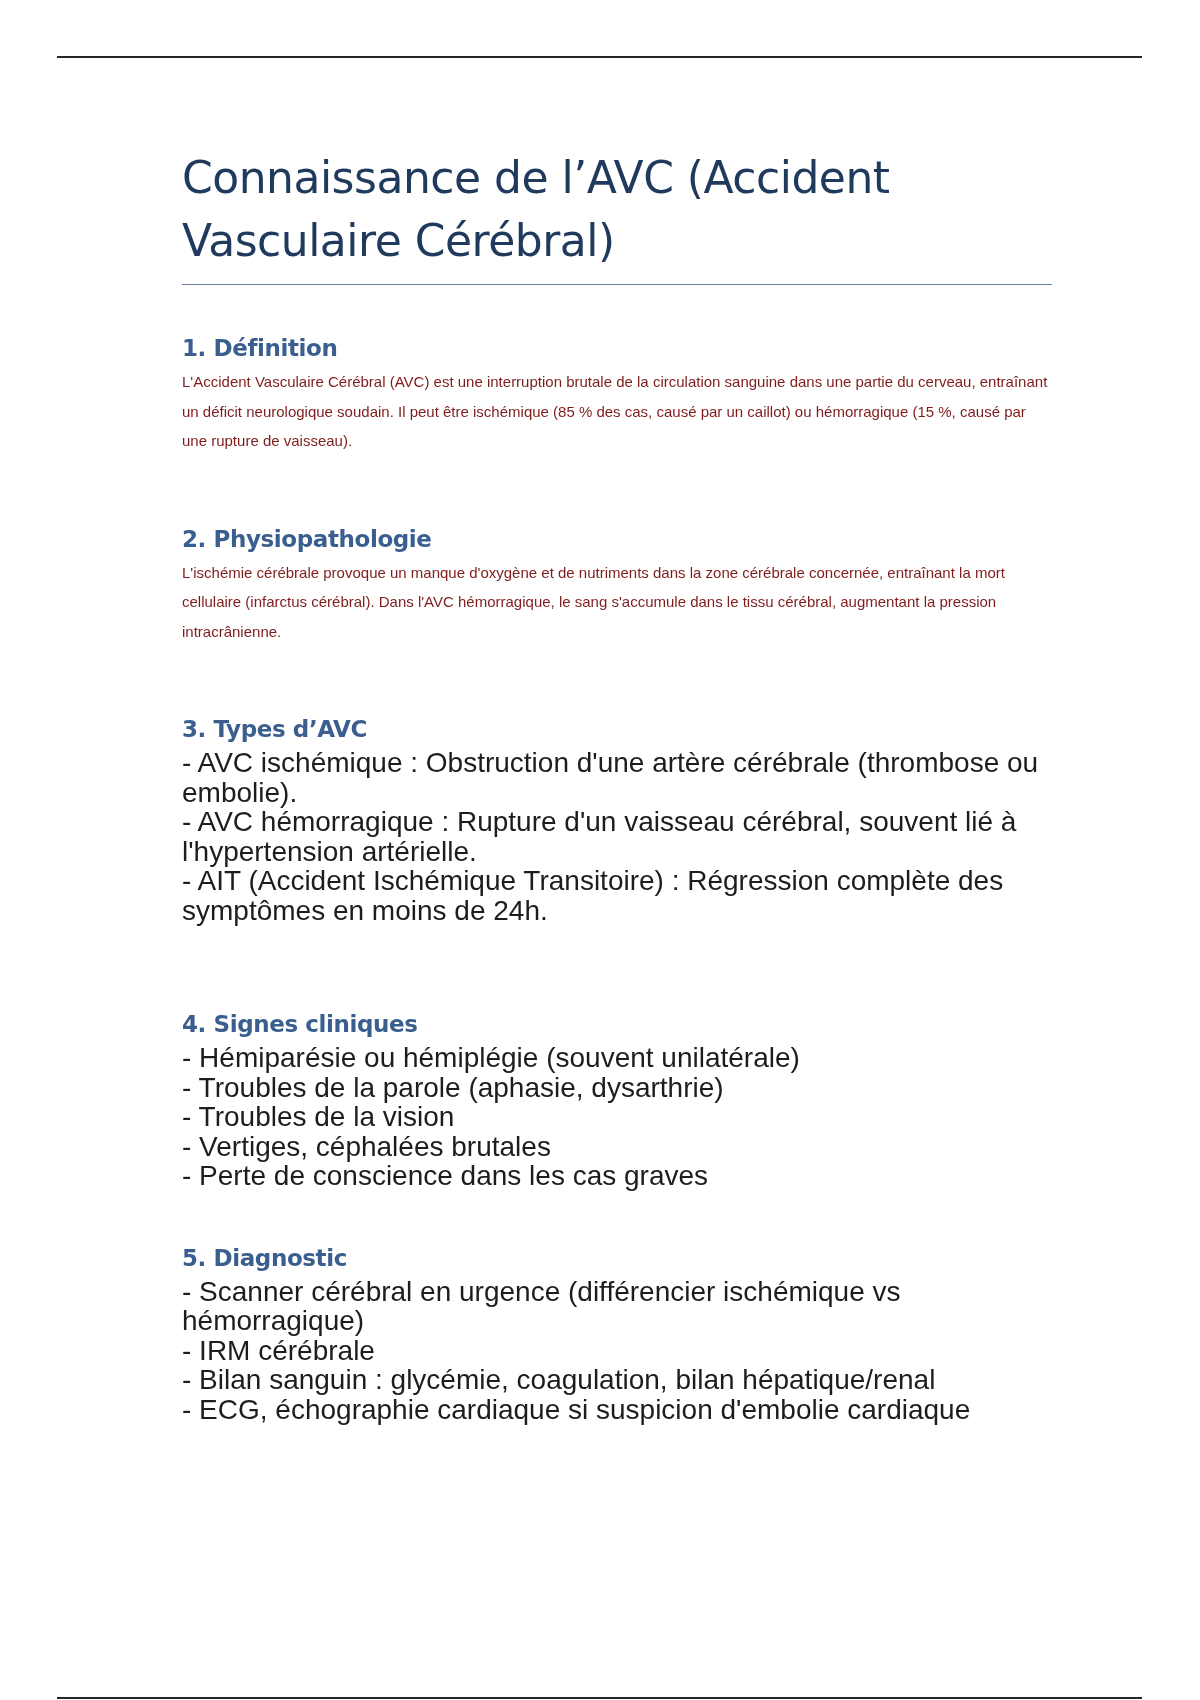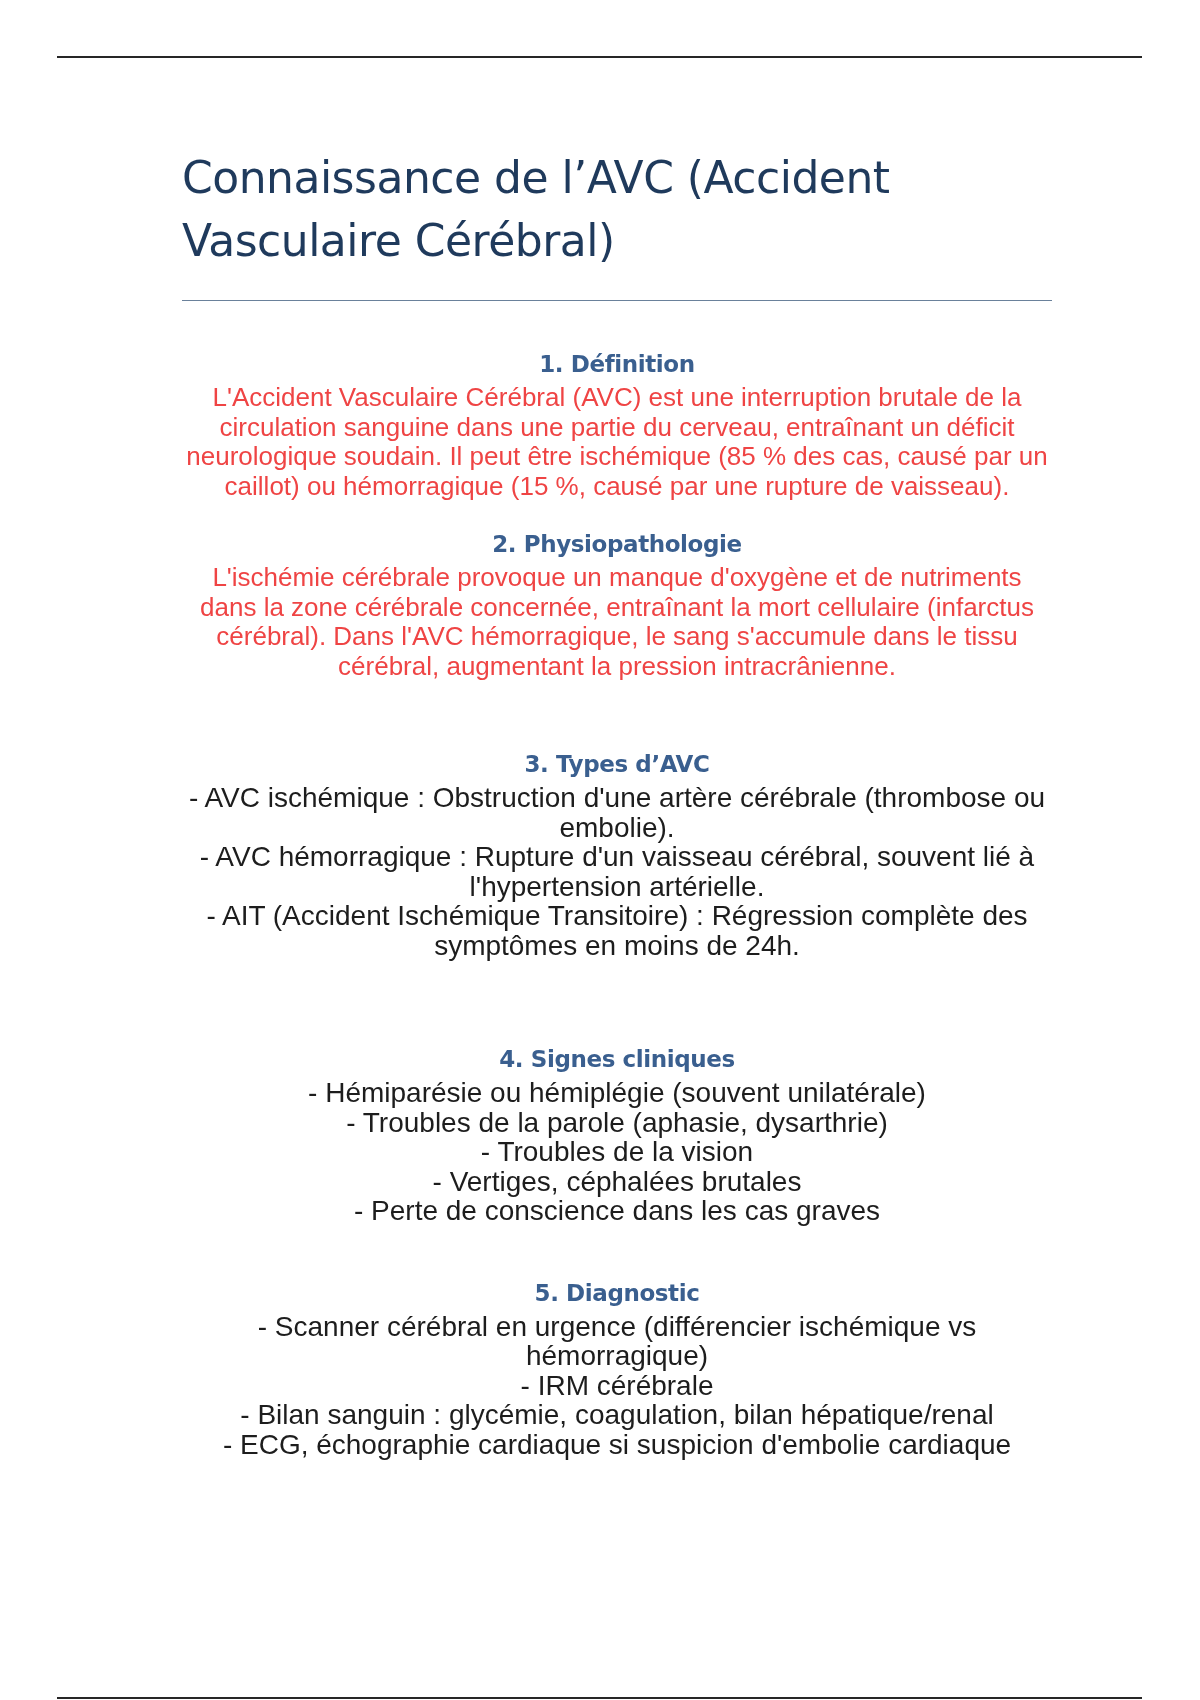--- a/index.html
+++ b/index.html
@@ -29,43 +29,42 @@
       left: 182px;
       top: 146px;
       width: 870px;
     }
     .doc-title {
       font-family: "DejaVu Sans", sans-serif;
       font-size: 44px;
       line-height: 63px;
       color: #1f3a5c;
       margin: 0;
-      padding-bottom: 28px;
+      padding-bottom: 12px;
       border-bottom: 1.5px solid #6a819b;
       letter-spacing: -0.5px;
       font-weight: normal;
     }
     .section {
       margin: 0;
-      text-align: center;
     }
     .section-heading {
       font-family: "DejaVu Sans", sans-serif;
       font-weight: bold;
       font-size: 23px;
       line-height: 30px;
       color: #3a5f8f;
       margin: 0 0 4px 0;
       letter-spacing: -0.4px;
     }
     .section-body {
       font-family: "Liberation Sans", sans-serif;
-      font-size: 26px;
+      font-size: 15px;
       line-height: 29.5px;
-      color: #ef4444;
+      color: #7f1d1d;
       margin: 0;
     }
     .list {
       list-style: none;
       margin: 0;
       padding: 0;
     }
     .list li {
       font-family: "Liberation Sans", sans-serif;
       font-size: 28px;
@@ -79,21 +78,21 @@
 <div class="page-rule top"></div>
 
 <div class="content">
   <h1 class="doc-title">Connaissance de l’AVC (Accident Vasculaire Cérébral)</h1>
 
   <section class="section" style="margin-top:48px;">
     <h2 class="section-heading">1. Définition</h2>
     <p class="section-body">L'Accident Vasculaire Cérébral (AVC) est une interruption brutale de la circulation sanguine dans une partie du cerveau, entraînant un déficit neurologique soudain. Il peut être ischémique (85 % des cas, causé par un caillot) ou hémorragique (15 %, causé par une rupture de vaisseau).</p>
   </section>
 
-  <section class="section" style="margin-top:28px;">
+  <section class="section" style="margin-top:68px;">
     <h2 class="section-heading">2. Physiopathologie</h2>
     <p class="section-body">L'ischémie cérébrale provoque un manque d'oxygène et de nutriments dans la zone cérébrale concernée, entraînant la mort cellulaire (infarctus cérébral). Dans l'AVC hémorragique, le sang s'accumule dans le tissu cérébral, augmentant la pression intracrânienne.</p>
   </section>
 
   <section class="section" style="margin-top:68px;">
     <h2 class="section-heading">3. Types d’AVC</h2>
     <ul class="list">
       <li>- AVC ischémique : Obstruction d'une artère cérébrale (thrombose ou embolie).</li>
       <li>- AVC hémorragique : Rupture d'un vaisseau cérébral, souvent lié à l'hypertension artérielle.</li>
       <li>- AIT (Accident Ischémique Transitoire) : Régression complète des symptômes en moins de 24h.</li>

